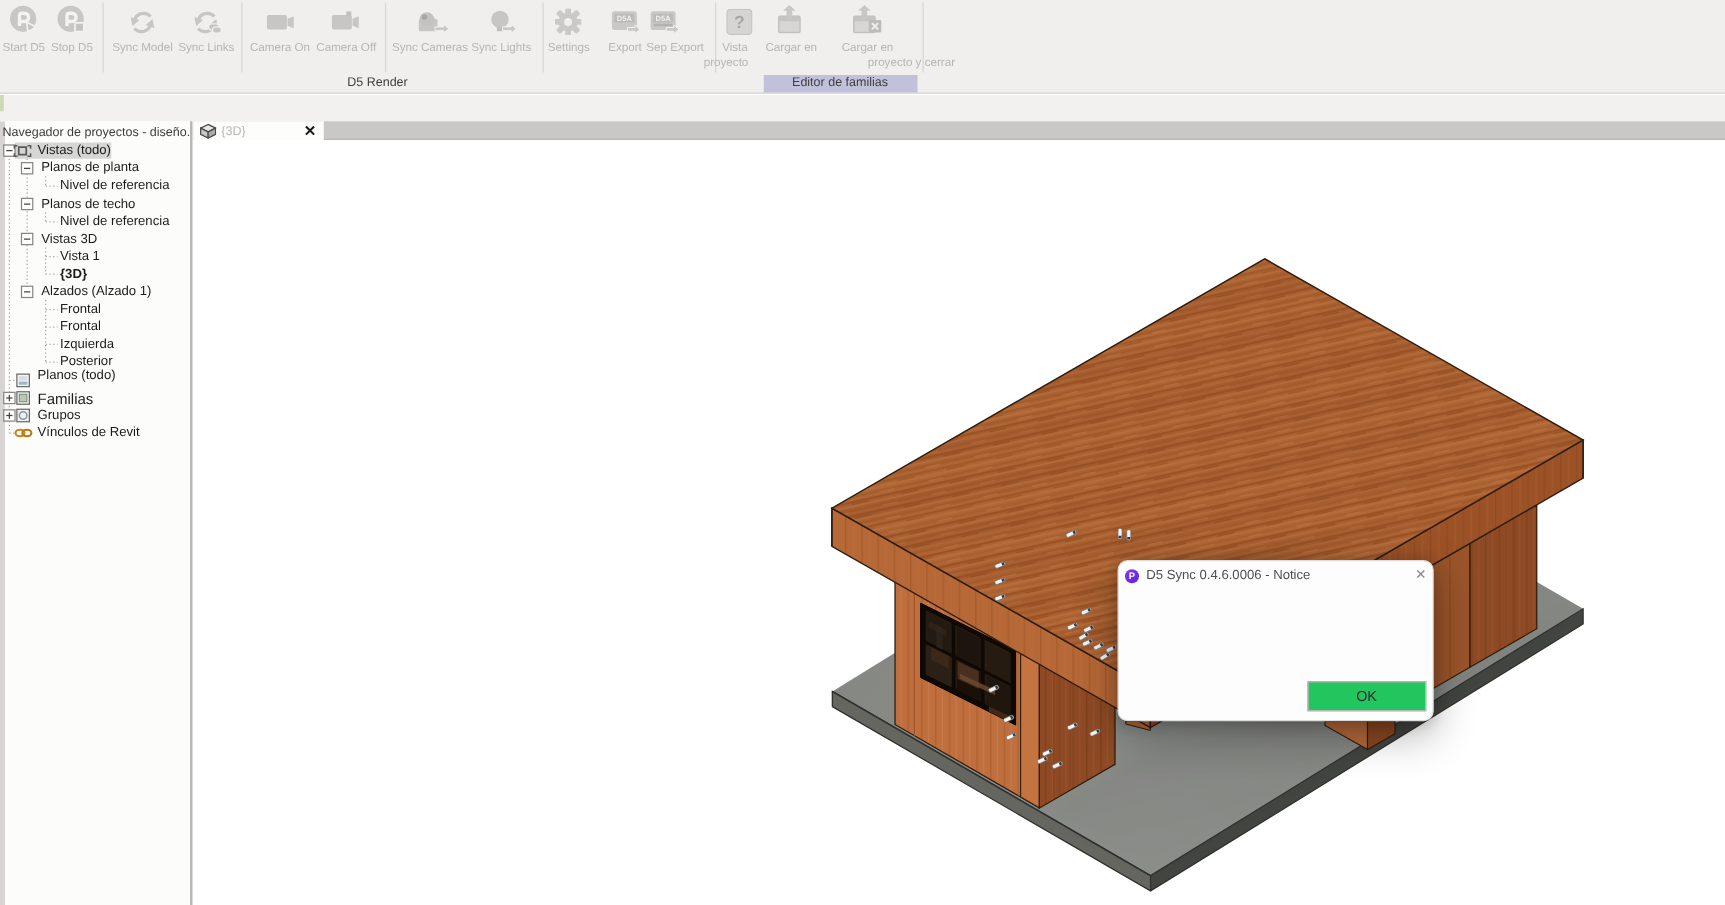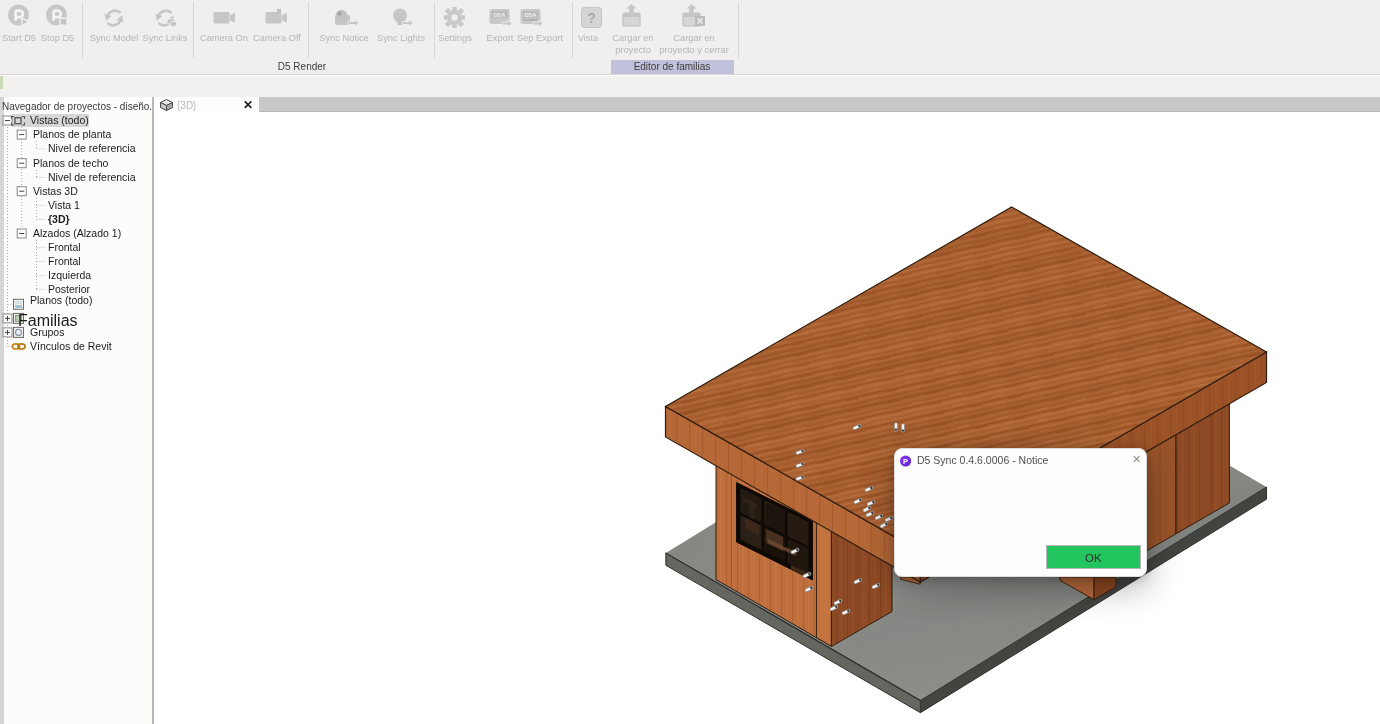--- a/index.html
+++ b/index.html
@@ -51,21 +51,21 @@
         <polygon points="17,6 22,4 22,13.5 17,11.5" fill="#c8c6c4"></polygon>
         <rect x="12" y="0" width="4" height="4" fill="#c2c0be"></rect>
       </svg>
 <div style="position:absolute;left:207px;top:32.5px;width:140px;text-align:center;font-size:9.3px;color:#b7b5b3;font-weight:normal;white-space:nowrap">Camera Off</div>
 <svg style="position:absolute;left:334px;top:8px" width="26" height="20">
         <rect x="1" y="7" width="15" height="10" rx="1.5" fill="#c8c6c4"></rect>
         <circle cx="7.5" cy="7.5" r="5.8" fill="#c4c2c0"></circle>
         <circle cx="5.5" cy="5.5" r="2.2" fill="#a8a6a4"></circle>
         <polygon points="14,13.5 21,13.5 21,11.5 25,15 21,18.5 21,16.5 14,16.5" fill="#cac8c6" stroke="#f2f1ef" stroke-width="0.8"></polygon>
       </svg>
-<div style="position:absolute;left:274px;top:32.5px;width:140px;text-align:center;font-size:9.3px;color:#b7b5b3;font-weight:normal;white-space:nowrap">Sync Notice</div>
+<div style="position:absolute;left:274px;top:32.5px;width:140px;text-align:center;font-size:9.3px;color:#b7b5b3;font-weight:normal;white-space:nowrap">Sync Cameras</div>
 <svg style="position:absolute;left:392px;top:8px" width="22" height="20">
         <circle cx="8" cy="7.5" r="7" fill="#c8c6c4"></circle>
         <rect x="5.5" y="13.5" width="5" height="3.5" fill="#c2c0be"></rect>
         <polygon points="10,13.5 17,13.5 17,11.5 21,15 17,18.5 17,16.5 10,16.5" fill="#cac8c6" stroke="#f2f1ef" stroke-width="0.8"></polygon>
       </svg>
 <div style="position:absolute;left:331px;top:32.5px;width:140px;text-align:center;font-size:9.3px;color:#b7b5b3;font-weight:normal;white-space:nowrap">Sync Lights</div>
 <svg style="position:absolute;left:444px;top:7px" width="21" height="21">
         <rect x="8.2" y="-1" width="4.6" height="6" rx="1" fill="#cbc9c7" transform="rotate(0 10.5 10.5)"></rect>
         <rect x="8.2" y="-1" width="4.6" height="6" rx="1" fill="#cbc9c7" transform="rotate(45 10.5 10.5)"></rect>
         <rect x="8.2" y="-1" width="4.6" height="6" rx="1" fill="#cbc9c7" transform="rotate(90 10.5 10.5)"></rect>
@@ -98,31 +98,31 @@
         <text x="10.5" y="15.5" font-size="14" font-weight="bold" fill="#a9a7a5" text-anchor="middle">?</text>
       </svg>
 <div style="position:absolute;left:518px;top:32.5px;width:140px;text-align:center;font-size:9.3px;color:#b7b5b3;font-weight:normal;white-space:nowrap">Vista</div>
 <svg style="position:absolute;left:622px;top:4px" width="24" height="23">
         <rect x="1" y="9" width="17" height="13" rx="1" fill="#d8d6d4" stroke="#c2c0be" stroke-width="1.2"></rect>
         <rect x="1" y="9" width="17" height="4" fill="#c6c4c2"></rect>
         <rect x="7.2" y="3.5" width="4.6" height="8" fill="#c9c7c5"></rect>
         <polygon points="4.5,4.5 9.5,0 14.5,4.5" fill="#c9c7c5"></polygon>
       </svg>
 <div style="position:absolute;left:563px;top:32.5px;width:140px;text-align:center;font-size:9.3px;color:#b7b5b3;font-weight:normal;white-space:nowrap">Cargar en</div>
-<div style="position:absolute;left:563px;top:45px;width:140px;text-align:center;font-size:9.3px;color:#b7b5b3;font-weight:normal;white-space:nowrap">proyecto</div>
+<div style="position:absolute;left:563px;top:45px;width:140px;text-align:left;font-size:9.3px;color:#b7b5b3;font-weight:normal;white-space:nowrap">proyecto</div>
 <svg style="position:absolute;left:682px;top:4px" width="24" height="23">
         <rect x="1" y="9" width="17" height="13" rx="1" fill="#d8d6d4" stroke="#c2c0be" stroke-width="1.2"></rect>
         <rect x="1" y="9" width="17" height="4" fill="#c6c4c2"></rect>
         <rect x="7.2" y="3.5" width="4.6" height="8" fill="#c9c7c5"></rect>
         <polygon points="4.5,4.5 9.5,0 14.5,4.5" fill="#c9c7c5"></polygon>
         <rect x="13" y="12" width="10" height="10" rx="1" fill="#bebcba"></rect>
         <path d="M15.5 14.5 L20.5 19.5 M20.5 14.5 L15.5 19.5" stroke="#f0efed" stroke-width="1.6"></path>
       </svg>
 <div style="position:absolute;left:624px;top:32.5px;width:140px;text-align:center;font-size:9.3px;color:#b7b5b3;font-weight:normal;white-space:nowrap">Cargar en</div>
-<div style="position:absolute;left:624px;top:45px;width:140px;text-align:center;font-size:9.3px;color:#b7b5b3;font-weight:normal;white-space:nowrap">proyecto y cerrar</div>
+<div style="position:absolute;left:624px;top:45px;width:140px;text-align:right;font-size:9.3px;color:#b7b5b3;font-weight:normal;white-space:nowrap">proyecto y cerrar</div>
 <div style="position:absolute;left:232px;top:61px;width:140px;text-align:center;font-size:10px;color:#3e3e3c;font-weight:normal;white-space:nowrap">D5 Render</div>
 <div style="position:absolute;left:610.5px;top:60px;width:123px;height:13.5px;background:#c1c1dc"></div>
 <div style="position:absolute;left:602px;top:61px;width:140px;text-align:center;font-size:10px;color:#3e3e3c;font-weight:normal;white-space:nowrap">Editor de familias</div>
 </div>
 <div style="position:absolute;left:0;top:76px;width:1380px;height:21px;background:#f2f1ef"></div>
 <div style="position:absolute;left:0;top:76px;width:3px;height:13px;background:#cdd8b4"></div>
 <div style="position:absolute;left:0;top:97px;width:154px;height:627px;background:#fcfcfa;border-right:2px solid #b9b7b5;overflow:hidden">
 <div style="position:absolute;left:0;top:0;width:4px;height:627px;background:#d7d5d3"></div>
 <div style="position:absolute;left:2px;top:4px;width:150px;font-size:10px;color:#3c3c3a;white-space:nowrap">Navegador de proyectos - diseño...</div>
 <div style="position:absolute;left:12px;top:16.5px;width:77px;height:13.5px;background:#d6d6d4"></div>
@@ -187,21 +187,21 @@
 <div style="position:absolute;left:48px;top:73.9px;font-size:10.5px;color:#1c1c1a;font-weight:normal;white-space:nowrap">Nivel de referencia</div>
 <div style="position:absolute;left:33px;top:87.69999999999999px;font-size:10.5px;color:#1c1c1a;font-weight:normal;white-space:nowrap">Vistas 3D</div>
 <div style="position:absolute;left:48px;top:101.80000000000001px;font-size:10.5px;color:#1c1c1a;font-weight:normal;white-space:nowrap">Vista 1</div>
 <div style="position:absolute;left:48px;top:115.80000000000001px;font-size:10.5px;color:#1c1c1a;font-weight:bold;white-space:nowrap">{3D}</div>
 <div style="position:absolute;left:33px;top:130.0px;font-size:10.5px;color:#1c1c1a;font-weight:normal;white-space:nowrap">Alzados (Alzado 1)</div>
 <div style="position:absolute;left:48px;top:144.2px;font-size:10.5px;color:#1c1c1a;font-weight:normal;white-space:nowrap">Frontal</div>
 <div style="position:absolute;left:48px;top:158.10000000000002px;font-size:10.5px;color:#1c1c1a;font-weight:normal;white-space:nowrap">Frontal</div>
 <div style="position:absolute;left:48px;top:172.0px;font-size:10.5px;color:#1c1c1a;font-weight:normal;white-space:nowrap">Izquierda</div>
 <div style="position:absolute;left:48px;top:186.10000000000002px;font-size:10.5px;color:#1c1c1a;font-weight:normal;white-space:nowrap">Posterior</div>
 <div style="position:absolute;left:30px;top:197px;font-size:10.5px;color:#1c1c1a;font-weight:normal;white-space:nowrap">Planos (todo)</div>
-<div style="position:absolute;left:18px;top:214.89999999999998px;font-size:16px;color:#1c1c1a;font-weight:normal;white-space:nowrap">Familias</div>
+<div style="position:absolute;left:30px;top:214.89999999999998px;font-size:12px;color:#1c1c1a;font-weight:normal;white-space:nowrap">Familias</div>
 <div style="position:absolute;left:30px;top:228.89999999999998px;font-size:10.5px;color:#1c1c1a;font-weight:normal;white-space:nowrap">Grupos</div>
 <div style="position:absolute;left:30px;top:242.89999999999998px;font-size:10.5px;color:#1c1c1a;font-weight:normal;white-space:nowrap">Vínculos de Revit</div>
 </div>
 
 <div style="position:absolute;left:155px;top:97px;width:1225px;height:15px;background:#c9c8c6;border-bottom:1px solid #bab8b6"></div>
 <div style="position:absolute;left:155px;top:97px;width:104px;height:15px;background:#fdfdfb"></div>
 <svg style="position:absolute;left:160px;top:99px" width="13" height="12">
  <polygon points="6.5,0.5 12.5,3.5 6.5,6.5 0.5,3.5" fill="#e8e8e6" stroke="#4a4a48" stroke-width="1"></polygon>
  <polygon points="0.5,3.5 6.5,6.5 6.5,11.5 0.5,8.5" fill="#c8c8c6" stroke="#4a4a48" stroke-width="1"></polygon>
  <polygon points="12.5,3.5 6.5,6.5 6.5,11.5 12.5,8.5" fill="#aaaaa8" stroke="#4a4a48" stroke-width="1"></polygon>

